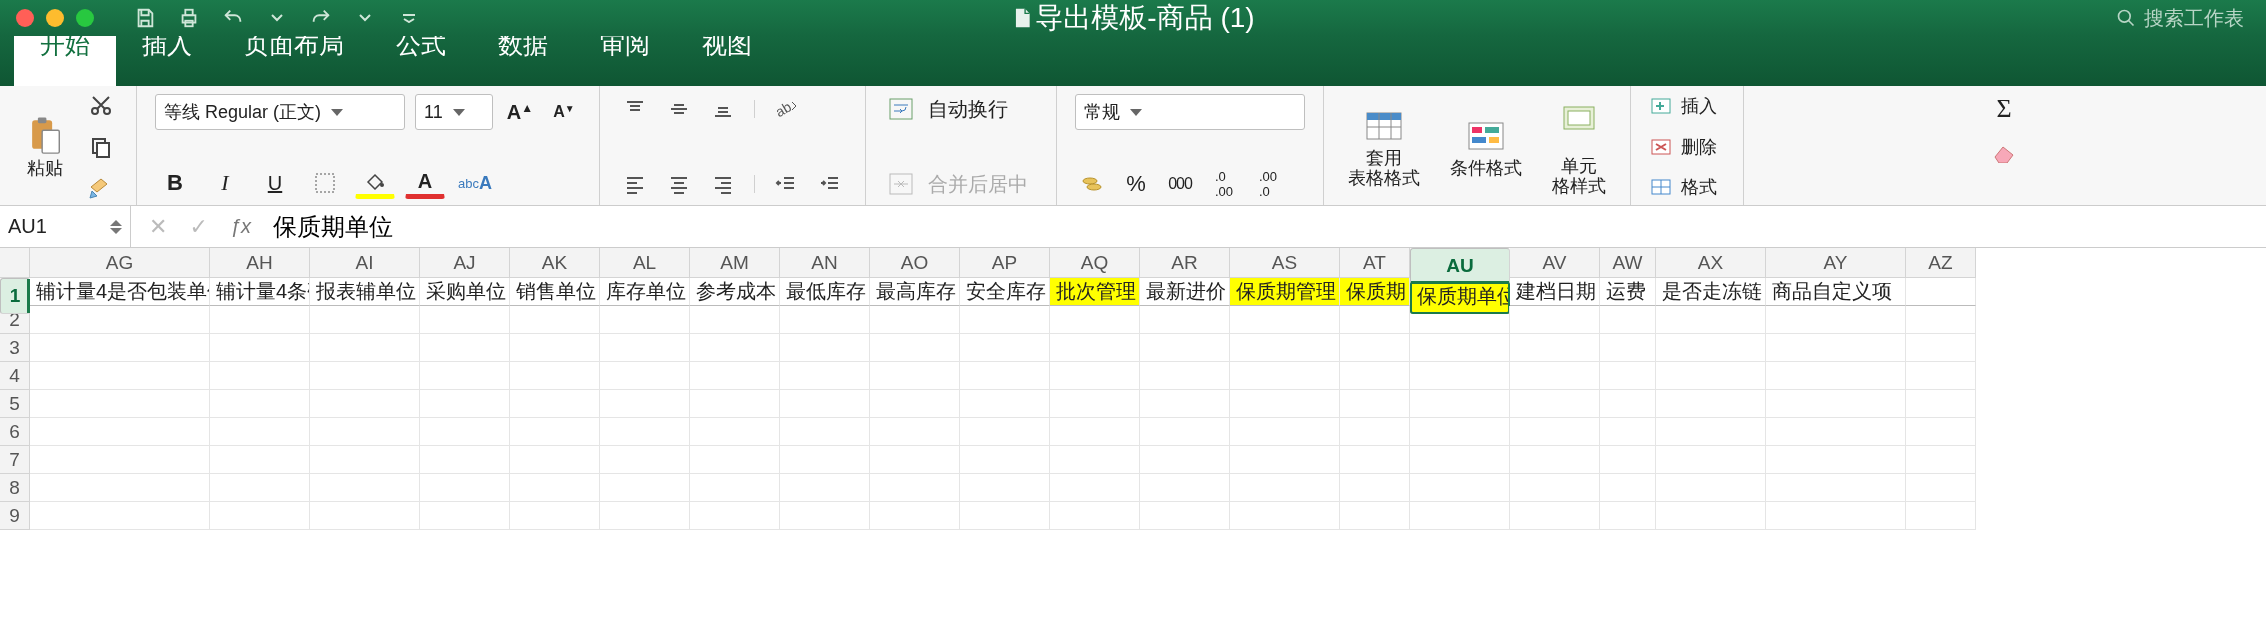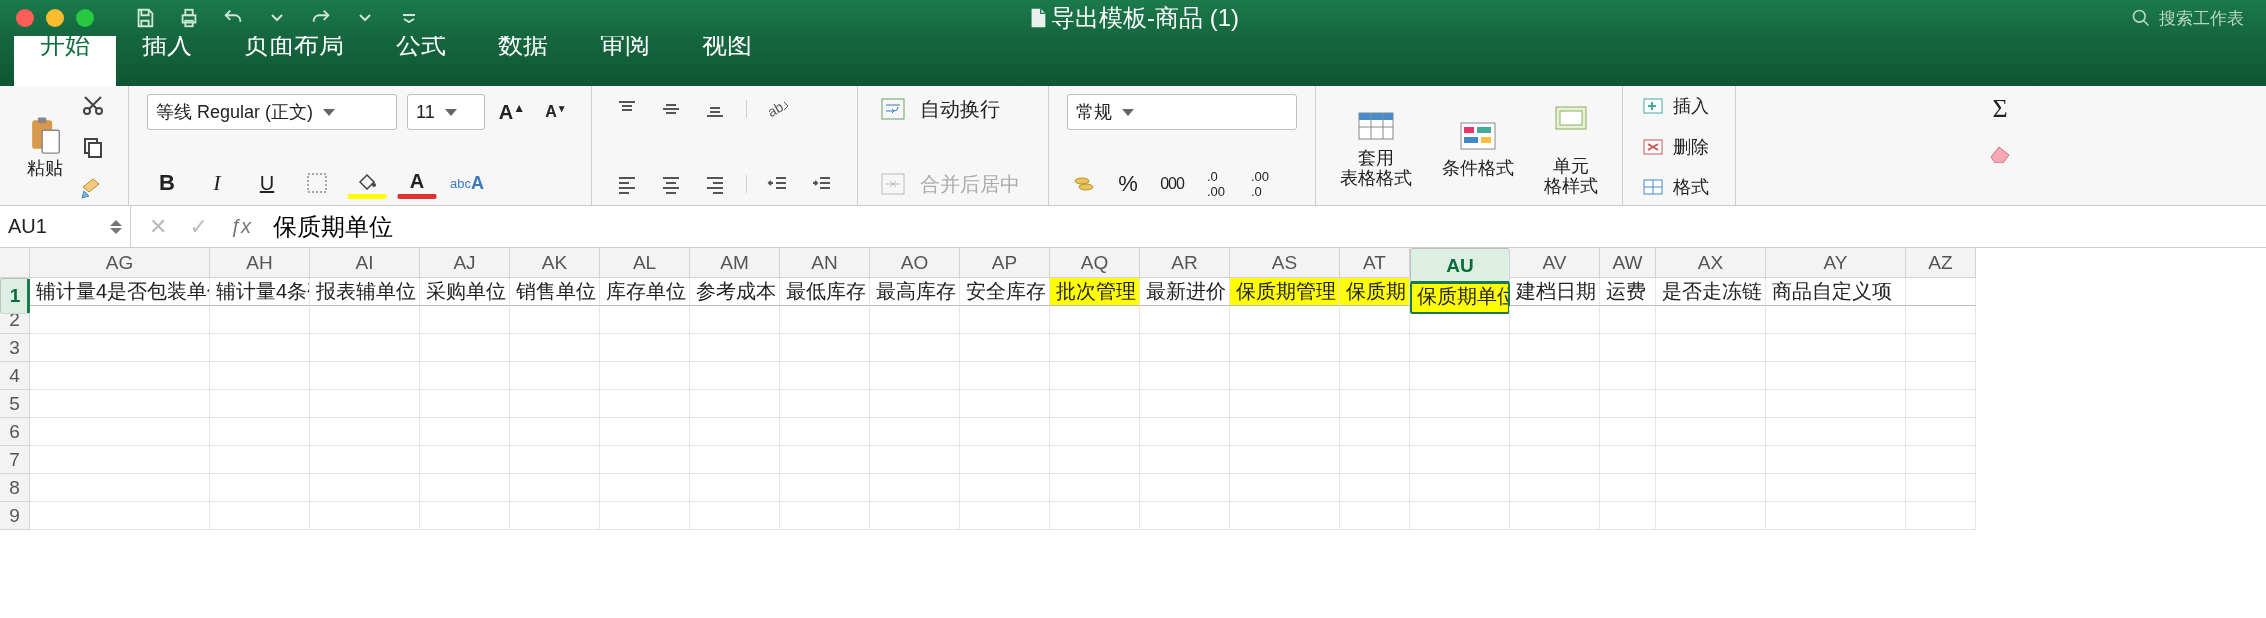--- a/index.html
+++ b/index.html
@@ -5,23 +5,23 @@
   * { box-sizing: border-box; margin: 0; padding: 0; font-family: -apple-system, "Helvetica Neue", Arial, sans-serif; }
   body { background: #fff; width: 2266px; height: 618px; overflow: hidden; font-size: 18px; color: #222; }
   
   .titlebar { height: 36px; background: linear-gradient(#1b7a4b,#15673f); display: flex; align-items: center; color: #fff; position: relative; }
   .traffic { display: flex; gap: 12px; padding-left: 16px; }
   .dot { width: 18px; height: 18px; border-radius: 50%; }
   .dot.red{background:#ff5f57;} .dot.yellow{background:#febc2e;} .dot.green{background:#28c840;}
   .qat { display:flex; gap:22px; margin-left:40px; align-items:center; }
   .qat .ico, .qat .carrot { width:22px; height:22px; display:flex; align-items:center; justify-content:center; }
   .qat svg { stroke:#cfe6d8; fill:none; stroke-width:2; }
-  .title-center { position:absolute; left:50%; transform:translateX(-50%); display:flex; align-items:center; gap:2px; font-size:24px; font-weight:400; }
+  .title-center { position:absolute; left:50%; transform:translateX(-50%); display:flex; align-items:center; gap:2px; font-size:28px; font-weight:400; }
   .title-center svg { fill:#fff; }
-  .search { position:absolute; right:22px; display:flex; align-items:center; gap:8px; color:#b7d5c5; font-size:17px; }
+  .search { position:absolute; right:22px; display:flex; align-items:center; gap:8px; color:#b7d5c5; font-size:20px; }
   .search svg { stroke:#b7d5c5; fill:none; stroke-width:2; }
   
   .tabs { height:50px; background: linear-gradient(#15673f,#0f5633); display:flex; align-items:flex-end; padding-left:14px; gap:0; }
   .tab { color:#fff; font-size:25px; padding:25px 26px; cursor:pointer; }
   .tab.active { background:#fff; color:#12703f; border-radius:4px 4px 0 0; }
   
   .ribbon { height:120px; background:#f7f7f7; border-bottom:1px solid #ccc; display:flex; align-items:stretch; }
   .group { border-right:1px solid #d0d0d0; padding:8px 18px 6px 18px; display:flex; flex-direction:column; justify-content:space-between; }
   .group .row { display:flex; align-items:center; gap:10px; }
   .bigbtn { display:flex; flex-direction:column; align-items:center; justify-content:center; gap:2px; padding:4px 6px; cursor:pointer; }
@@ -129,21 +129,21 @@
   <div class="tab">插入</div>
   <div class="tab">页面布局</div>
   <div class="tab">公式</div>
   <div class="tab">数据</div>
   <div class="tab">审阅</div>
   <div class="tab">视图</div>
 </div>
 
 <div class="ribbon">
 
-  <div class="group" style="flex-direction:row;align-items:center;gap:4px;">
+  <div class="group" style="flex-direction:row;align-items:center;gap:12px;">
     <div class="bigbtn">
       <div class="ic">
           <svg width="36" height="40" viewBox="0 0 24 28">
             <rect x="3" y="3" width="14" height="20" rx="2" fill="#d89a4a"></rect>
             <rect x="7" y="1" width="6" height="4" rx="1" fill="#888"></rect>
             <rect x="10" y="10" width="12" height="16" rx="1" fill="#fff" stroke="#888"></rect>
           </svg>
         </div>
       <div class="lbl">粘贴</div>
     </div>

